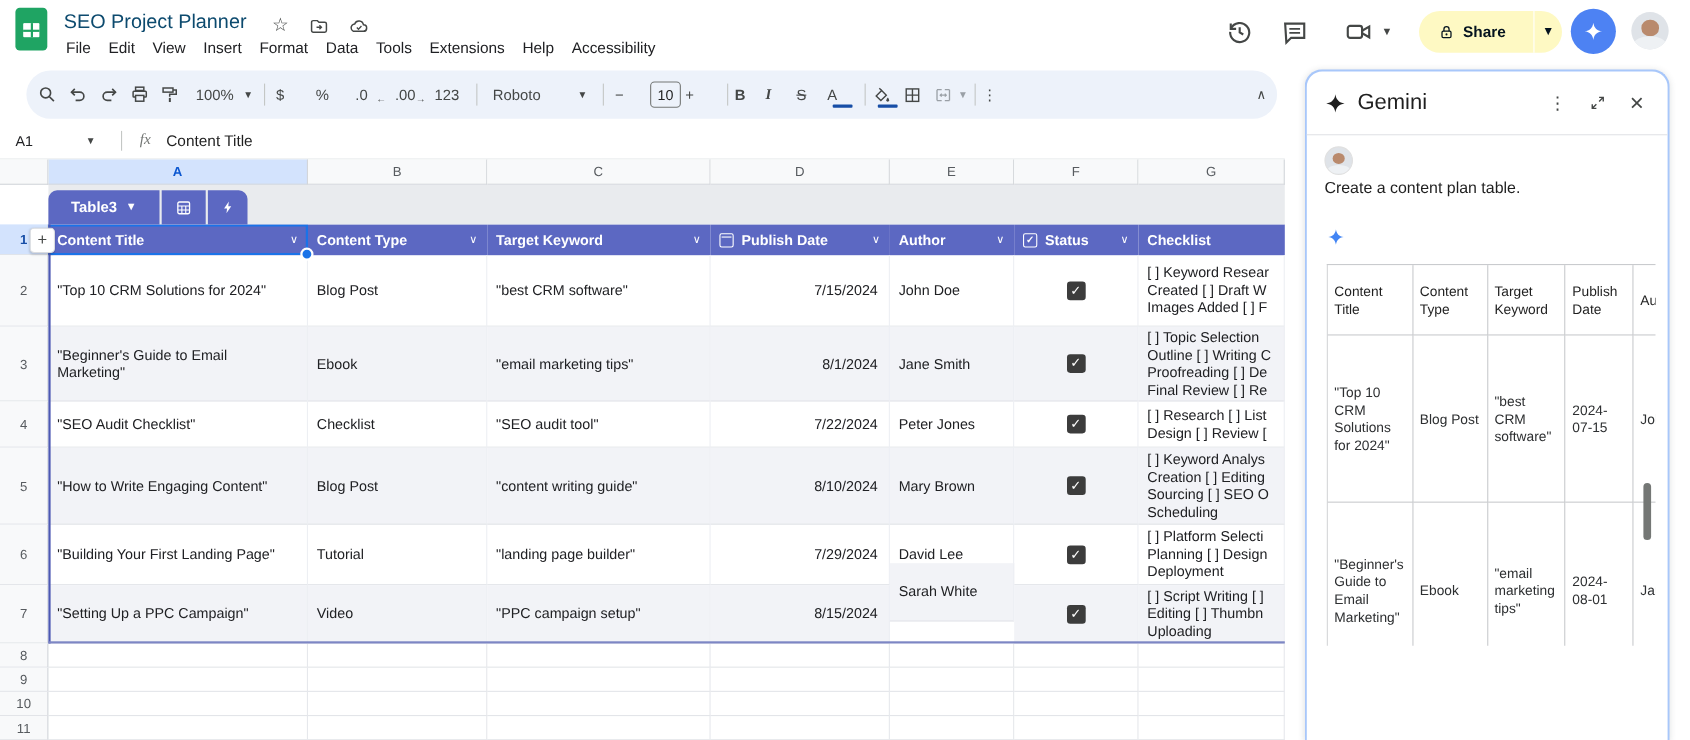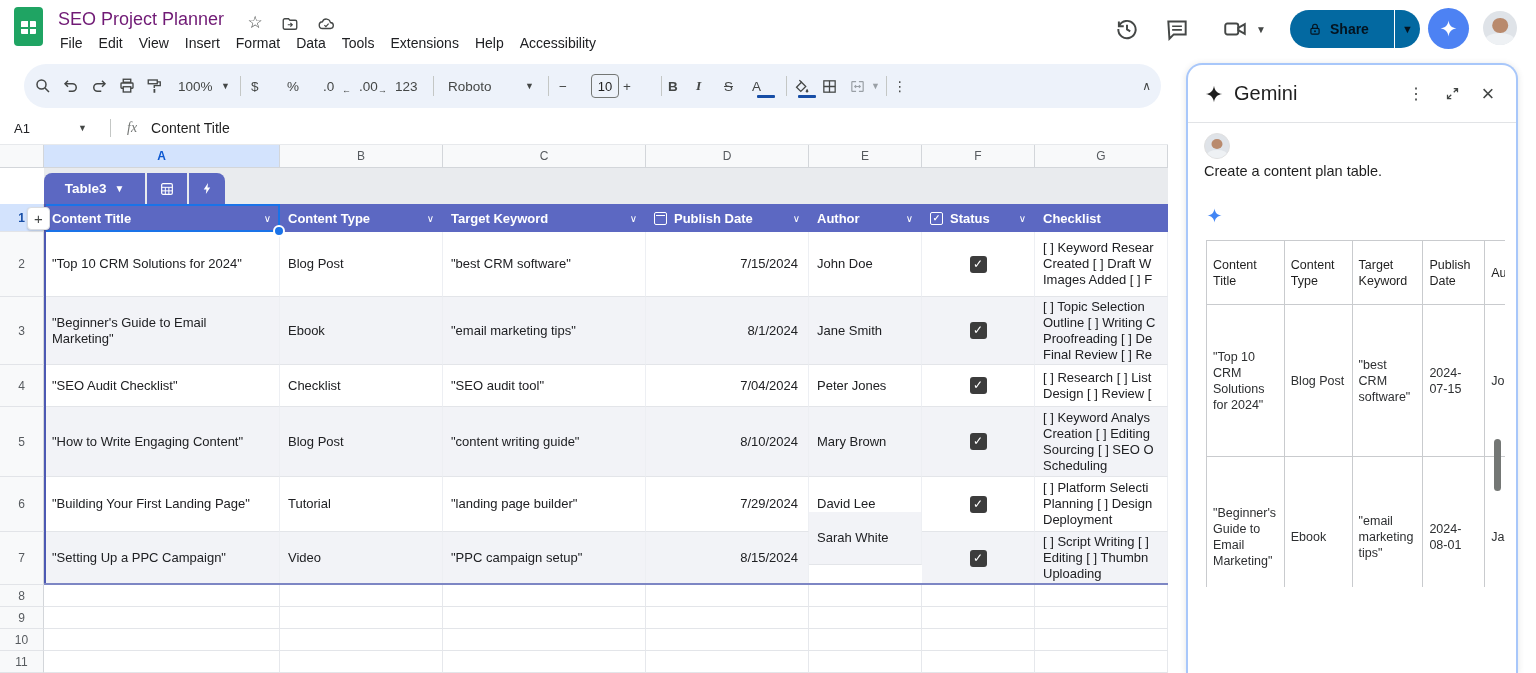--- a/index.html
+++ b/index.html
@@ -6,27 +6,27 @@
     font-family:"Liberation Sans",sans-serif;color:#1f1f1f;}
   .abs{position:absolute;}
   svg{display:block;}
 
   
   #logo{left:14px;top:7px;width:29px;height:39px;background:#1FA463;border-radius:4px;}
   #logo .grid{position:absolute;left:7px;top:14px;width:15px;height:13px;background:#fff;border-radius:1px;
     background-image:linear-gradient(#1FA463,#1FA463),linear-gradient(#1FA463,#1FA463);
     background-size:100% 2px,2px 100%;background-position:center center;background-repeat:no-repeat;
     background-color:#fff;}
-  #page-title{left:58px;top:9px;font-size:18px;color:#701a75;}
+  #page-title{left:58px;top:9px;font-size:18px;color:#0c4a6e;}
   .title-ic{top:13px;width:20px;height:20px;color:#444746;font-size:17px;line-height:20px;text-align:center;}
   #menubar{left:52px;top:33px;display:flex;}
   #menubar .mi{font-size:14px;color:#202124;padding:2px 8px;border-radius:4px;}
   .topic{top:16px;width:26px;height:26px;color:#444746;}
   #cam-dd{left:1256px;top:24px;font-size:10px;color:#444746;}
-  #share-btn{left:1290px;top:10px;width:130px;height:38px;background:#0369a1;border-radius:19px;display:flex;align-items:center;}
+  #share-btn{left:1290px;top:10px;width:130px;height:38px;background:#fef9c3;border-radius:19px;display:flex;align-items:center;}
   #share-main{display:flex;align-items:center;gap:8px;padding-left:18px;width:86px;height:100%;}
   #share-label{font-size:14px;font-weight:bold;color:#04131f;}
   #share-divider{width:1px;height:38px;background:#fff;}
   #share-chevron{flex:1;text-align:center;font-size:11px;color:#04131f;}
   #gem-fab{left:1428px;top:8px;width:41px;height:41px;border-radius:50%;background:#4d82f3;display:flex;align-items:center;justify-content:center;}
   .avatar{border-radius:50%;background:#dfe3e8;overflow:hidden;position:relative;}
   .avatar .head{position:absolute;left:50%;top:22%;width:46%;height:42%;transform:translateX(-50%);background:#b98a6d;border-radius:50%;}
   .avatar .shirt{position:absolute;left:50%;bottom:-8%;width:86%;height:42%;transform:translateX(-50%);background:#eef1f4;border-radius:50% 50% 0 0;}
   #top-avatar{left:1483px;top:11px;width:34px;height:34px;}
 
@@ -393,21 +393,21 @@
     <div class="abs td" style="left: 44px; top: 365px; width: 236px; height: 42px;">
       <div>"SEO Audit Checklist"</div>
     </div>
     <div class="abs td" style="left: 280px; top: 365px; width: 163px; height: 42px;">
       <div>Checklist</div>
     </div>
     <div class="abs td" style="left: 443px; top: 365px; width: 203px; height: 42px;">
       <div>"SEO audit tool"</div>
     </div>
     <div class="abs td right" style="left: 646px; top: 365px; width: 163px; height: 42px;">
-      <div>7/04/2024</div>
+      <div>7/22/2024</div>
     </div>
     <div class="abs td" style="left: 809px; top: 365px; width: 113px; height: 42px;">
       <div>Peter Jones</div>
     </div>
     <div class="abs td center" style="left: 922px; top: 365px; width: 113px; height: 42px;">
       <div class="cbx">✓</div>
     </div>
     <div class="abs td" style="left: 1035px; top: 365px; width: 133px; height: 42px;">
       <div class="chk-lines">
         <div>[ ] Research [ ] List</div>

